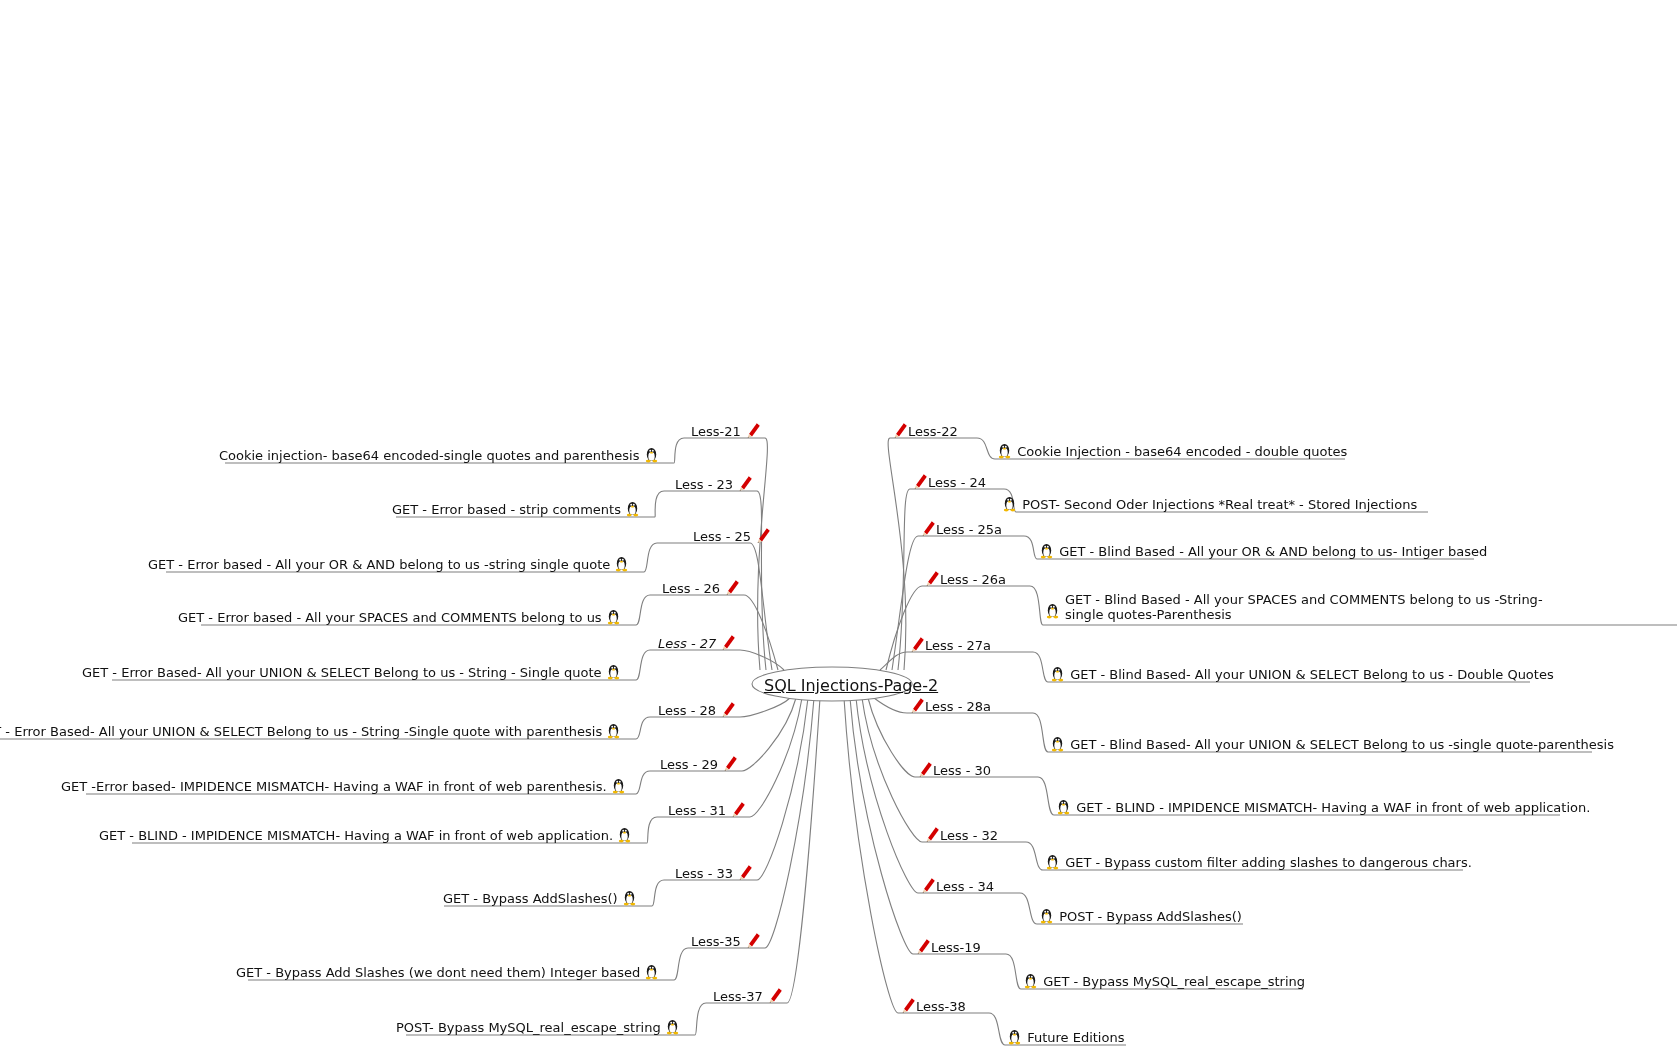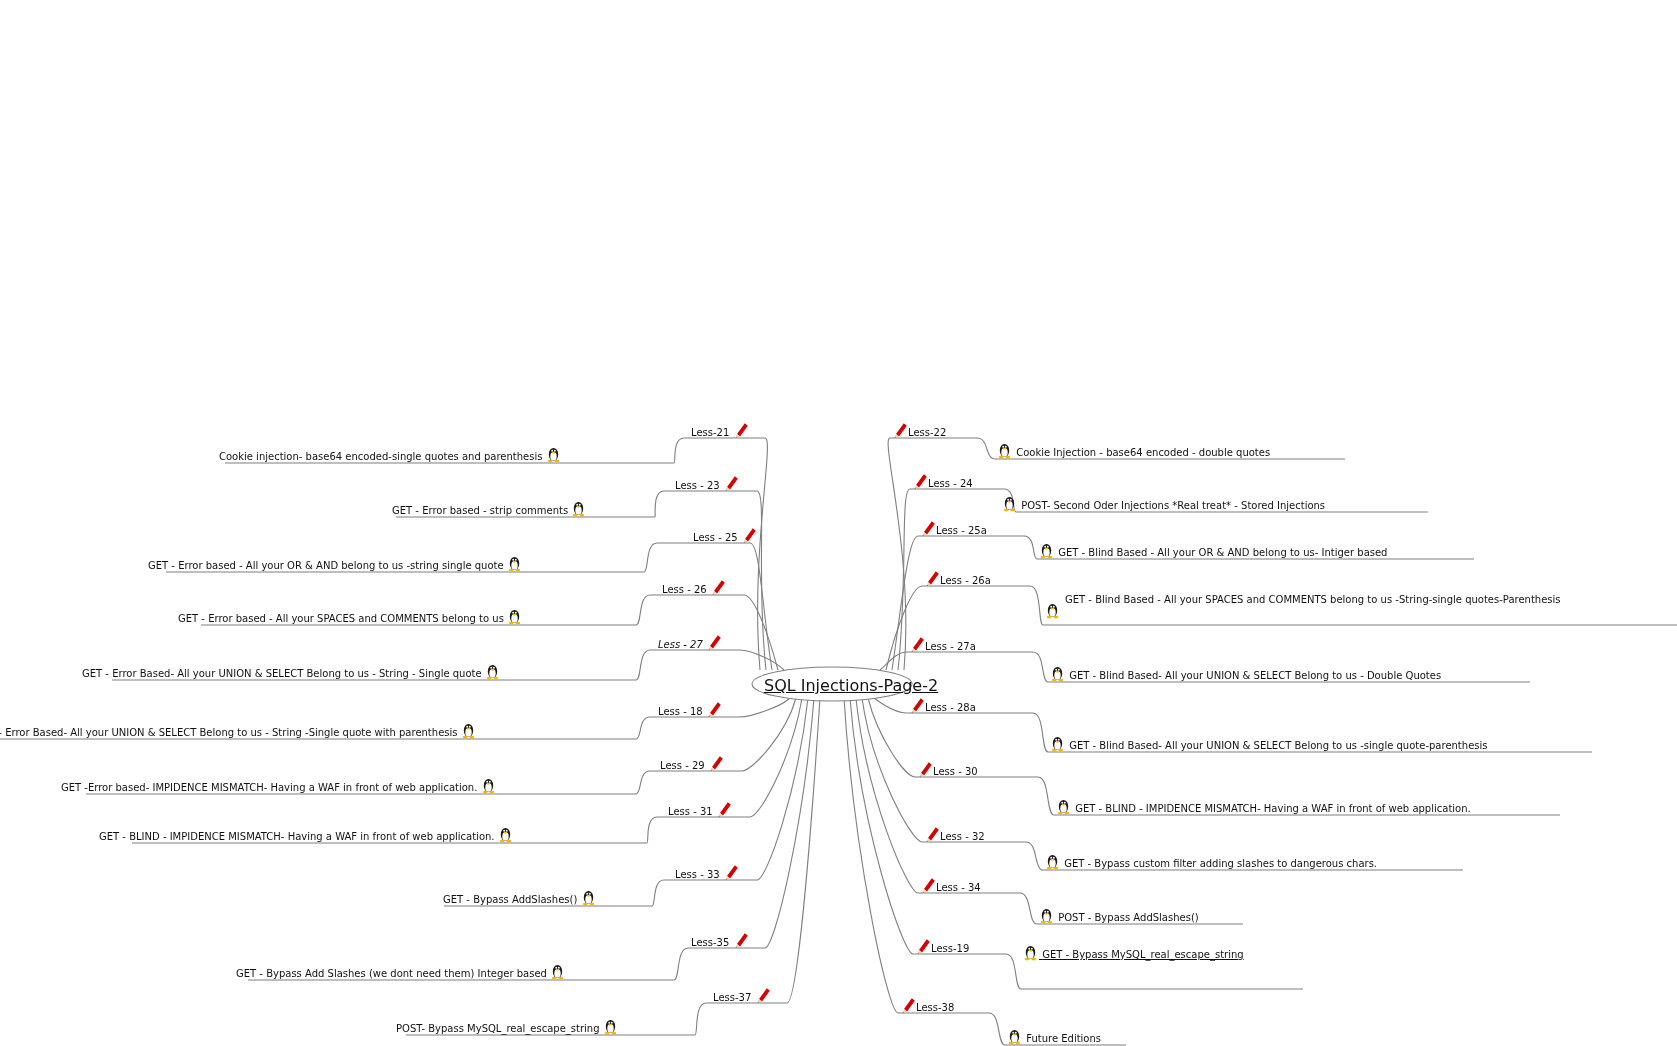--- a/index.html
+++ b/index.html
@@ -1,19 +1,19 @@
 <!DOCTYPE html>
 <html><head>
 <meta charset="utf-8">
 <style>
   html, body { margin: 0; padding: 0; background: #ffffff; }
   body { width: 1677px; height: 1046px; position: relative; overflow: hidden;
          font-family: "DejaVu Sans", sans-serif; font-size: 13px; color: #111; }
   #mindmap { position: absolute; left: 0; top: 0; width: 1677px; height: 1046px; }
-  .node-text { position: absolute; white-space: nowrap; font-size: 10px; line-height: 15px; color: #111; }
+  .node-text { position: absolute; white-space: nowrap; font-size: 13px; line-height: 15px; color: #111; }
   .node-text.wrap { white-space: normal; }
   .icon { display: inline-block; width: 16px; height: 18px; vertical-align: -3px; }
   .center-label { position: absolute; font-size: 16px; white-space: nowrap; text-decoration: underline; }
 </style>
 </head>
 <body>
 
 <div id="mindmap">
   <svg id="edges" width="1677" height="1046" style="position:absolute;left:0;top:0;">
       <path d="M 760 670 C 750 554, 775 438, 765 438 L 684 438" fill="none" stroke="#7f7f7f" stroke-width="1.1"></path>
@@ -132,42 +132,42 @@
           </svg></span></div>
       <div class="node-text" style="left: 82px; top: 663px;"><span>GET - Error Based- All your UNION &amp; SELECT Belong to us - String - Single quote</span> <span class="icon"><svg viewBox="0 0 16 18" width="15" height="17">
             <ellipse cx="8" cy="9" rx="5" ry="7" fill="#1a1a1a"></ellipse>
             <ellipse cx="8" cy="11" rx="3.4" ry="4.6" fill="#fff"></ellipse>
             <circle cx="6.6" cy="5" r="1" fill="#fff"></circle>
             <circle cx="9.4" cy="5" r="1" fill="#fff"></circle>
             <ellipse cx="8" cy="7" rx="1.6" ry="0.9" fill="#f2b800"></ellipse>
             <ellipse cx="4.5" cy="16" rx="2.6" ry="1.5" fill="#f2b800"></ellipse>
             <ellipse cx="11.5" cy="16" rx="2.6" ry="1.5" fill="#f2b800"></ellipse>
           </svg></span></div>
-      <div class="node-text" style="left: 658px; top: 700px;"><span>Less - 18</span> <span class="icon"><svg viewBox="0 0 16 18" width="16" height="18">
+      <div class="node-text" style="left: 658px; top: 700px;"><span>Less - 28</span> <span class="icon"><svg viewBox="0 0 16 18" width="16" height="18">
             <path d="M4 13 L12 2 L15 4.5 L7 15.5 Z" fill="#d40000"></path>
             <path d="M4 13 L7 15.5 L2.5 17 Z" fill="#f0d0b0"></path>
             <path d="M2.5 17 L3.3 15.7 L4 16.3 Z" fill="#333"></path>
             <path d="M12 2 L15 4.5" stroke="#fff" stroke-width="0.8"></path>
           </svg></span></div>
       <div class="node-text" style="left: -25px; top: 722px;"><span>GET - Error Based- All your UNION &amp; SELECT Belong to us - String -Single quote with parenthesis</span> <span class="icon"><svg viewBox="0 0 16 18" width="15" height="17">
             <ellipse cx="8" cy="9" rx="5" ry="7" fill="#1a1a1a"></ellipse>
             <ellipse cx="8" cy="11" rx="3.4" ry="4.6" fill="#fff"></ellipse>
             <circle cx="6.6" cy="5" r="1" fill="#fff"></circle>
             <circle cx="9.4" cy="5" r="1" fill="#fff"></circle>
             <ellipse cx="8" cy="7" rx="1.6" ry="0.9" fill="#f2b800"></ellipse>
             <ellipse cx="4.5" cy="16" rx="2.6" ry="1.5" fill="#f2b800"></ellipse>
             <ellipse cx="11.5" cy="16" rx="2.6" ry="1.5" fill="#f2b800"></ellipse>
           </svg></span></div>
       <div class="node-text" style="left: 660px; top: 754px; text-align: center;"><span>Less - 29</span> <span class="icon"><svg viewBox="0 0 16 18" width="16" height="18">
             <path d="M4 13 L12 2 L15 4.5 L7 15.5 Z" fill="#d40000"></path>
             <path d="M4 13 L7 15.5 L2.5 17 Z" fill="#f0d0b0"></path>
             <path d="M2.5 17 L3.3 15.7 L4 16.3 Z" fill="#333"></path>
             <path d="M12 2 L15 4.5" stroke="#fff" stroke-width="0.8"></path>
           </svg></span></div>
-      <div class="node-text" style="left: 61px; top: 777px;"><span>GET -Error based- IMPIDENCE MISMATCH- Having a WAF in front of web application.</span> <span class="icon"><svg viewBox="0 0 16 18" width="15" height="17">
+      <div class="node-text" style="left: 61px; top: 777px;"><span>GET -Error based- IMPIDENCE MISMATCH- Having a WAF in front of web parenthesis.</span> <span class="icon"><svg viewBox="0 0 16 18" width="15" height="17">
             <ellipse cx="8" cy="9" rx="5" ry="7" fill="#1a1a1a"></ellipse>
             <ellipse cx="8" cy="11" rx="3.4" ry="4.6" fill="#fff"></ellipse>
             <circle cx="6.6" cy="5" r="1" fill="#fff"></circle>
             <circle cx="9.4" cy="5" r="1" fill="#fff"></circle>
             <ellipse cx="8" cy="7" rx="1.6" ry="0.9" fill="#f2b800"></ellipse>
             <ellipse cx="4.5" cy="16" rx="2.6" ry="1.5" fill="#f2b800"></ellipse>
             <ellipse cx="11.5" cy="16" rx="2.6" ry="1.5" fill="#f2b800"></ellipse>
           </svg></span></div>
       <div class="node-text" style="left: 668px; top: 800px;"><span>Less - 31</span> <span class="icon"><svg viewBox="0 0 16 18" width="16" height="18">
             <path d="M4 13 L12 2 L15 4.5 L7 15.5 Z" fill="#d40000"></path>
@@ -366,21 +366,21 @@
             <ellipse cx="8" cy="7" rx="1.6" ry="0.9" fill="#f2b800"></ellipse>
             <ellipse cx="4.5" cy="16" rx="2.6" ry="1.5" fill="#f2b800"></ellipse>
             <ellipse cx="11.5" cy="16" rx="2.6" ry="1.5" fill="#f2b800"></ellipse>
           </svg></span> <span>POST - Bypass AddSlashes()</span></div>
       <div class="node-text" style="left: 915px; top: 937px;"><span class="icon"><svg viewBox="0 0 16 18" width="16" height="18">
             <path d="M4 13 L12 2 L15 4.5 L7 15.5 Z" fill="#d40000"></path>
             <path d="M4 13 L7 15.5 L2.5 17 Z" fill="#f0d0b0"></path>
             <path d="M2.5 17 L3.3 15.7 L4 16.3 Z" fill="#333"></path>
             <path d="M12 2 L15 4.5" stroke="#fff" stroke-width="0.8"></path>
           </svg></span><span>Less-19</span></div>
-      <div class="node-text" style="left: 1023px; top: 944px; text-decoration: underline;"><span class="icon"><svg viewBox="0 0 16 18" width="15" height="17">
+      <div class="node-text" style="left: 1023px; top: 972px;"><span class="icon"><svg viewBox="0 0 16 18" width="15" height="17">
             <ellipse cx="8" cy="9" rx="5" ry="7" fill="#1a1a1a"></ellipse>
             <ellipse cx="8" cy="11" rx="3.4" ry="4.6" fill="#fff"></ellipse>
             <circle cx="6.6" cy="5" r="1" fill="#fff"></circle>
             <circle cx="9.4" cy="5" r="1" fill="#fff"></circle>
             <ellipse cx="8" cy="7" rx="1.6" ry="0.9" fill="#f2b800"></ellipse>
             <ellipse cx="4.5" cy="16" rx="2.6" ry="1.5" fill="#f2b800"></ellipse>
             <ellipse cx="11.5" cy="16" rx="2.6" ry="1.5" fill="#f2b800"></ellipse>
           </svg></span> <span>GET - Bypass MySQL_real_escape_string</span></div>
       <div class="node-text" style="left: 900px; top: 996px;"><span class="icon"><svg viewBox="0 0 16 18" width="16" height="18">
             <path d="M4 13 L12 2 L15 4.5 L7 15.5 Z" fill="#d40000"></path>

